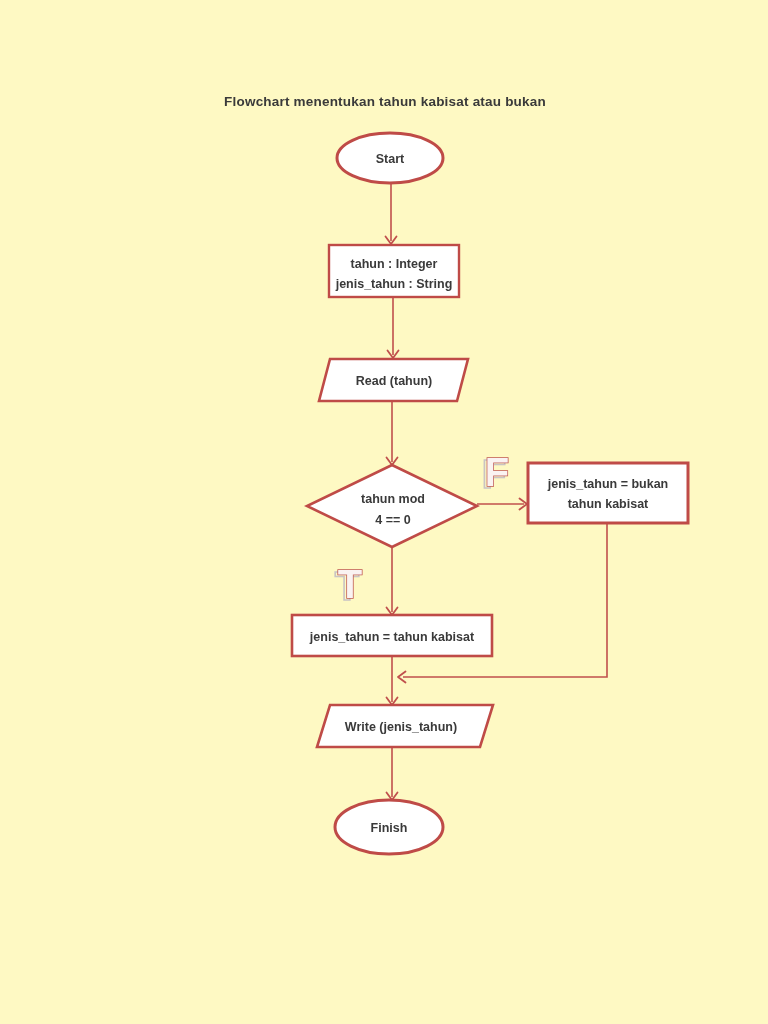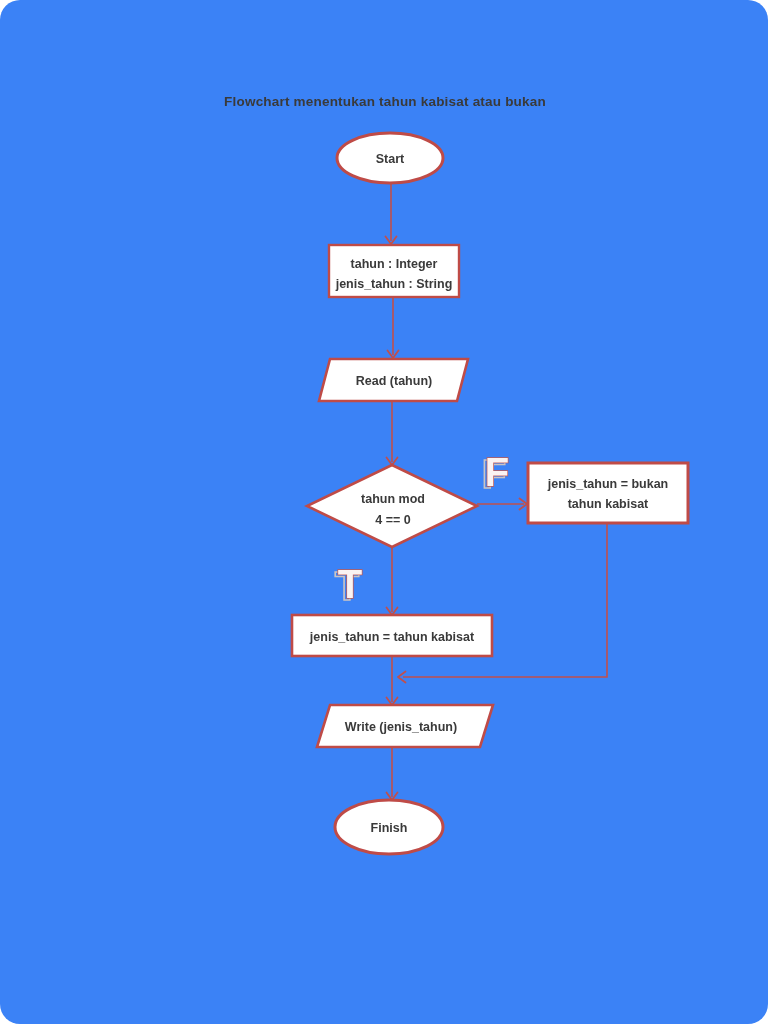--- a/index.html
+++ b/index.html
@@ -4,24 +4,23 @@
 <style>
   html, body {
     margin: 0;
     padding: 0;
     background: #ffffff;
   }
   .page {
     position: relative;
     width: 768px;
     height: 1024px;
-    background: #3b82f6;
+    background: #fef9c3;
     overflow: hidden;
     font-family: "Liberation Sans", sans-serif;
-    border-radius: 20px;
   }
   svg { display: block; }
   svg text {
     font-family: "Liberation Sans", sans-serif;
     font-weight: bold;
     fill: #3a3a3a;
   }
   .title-text {
     font-size: 13.5px;
     letter-spacing: 0.2px;

